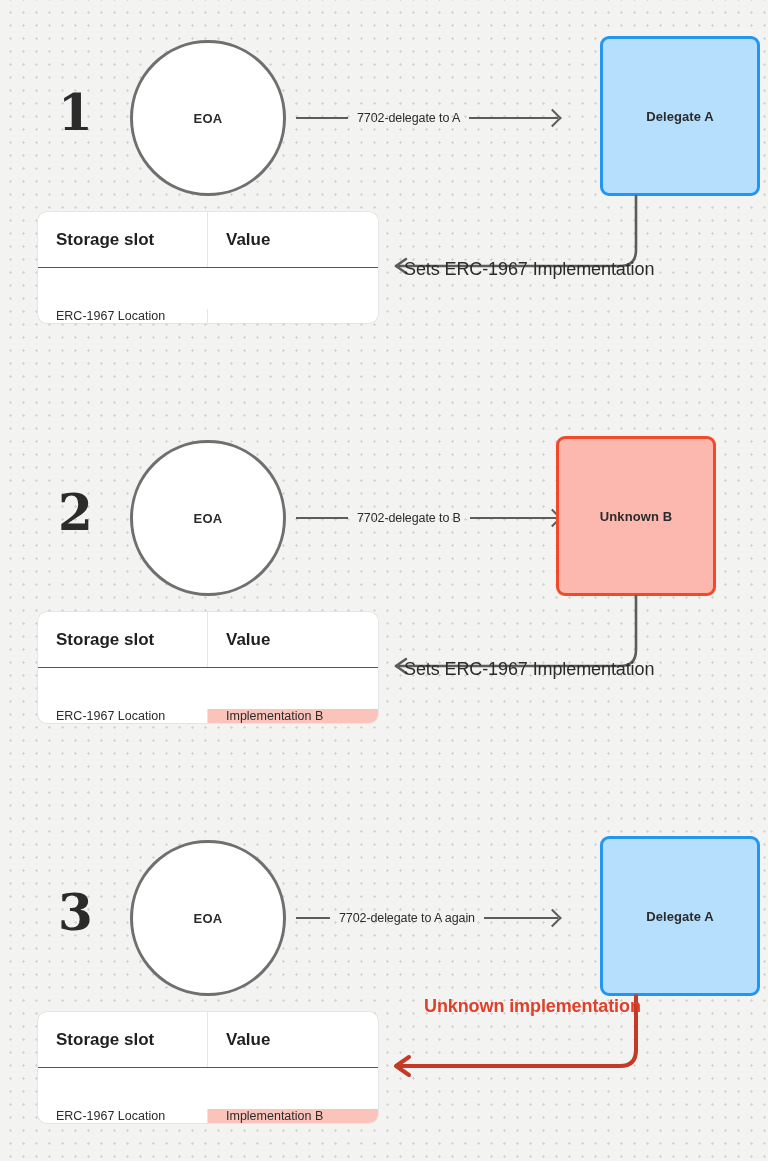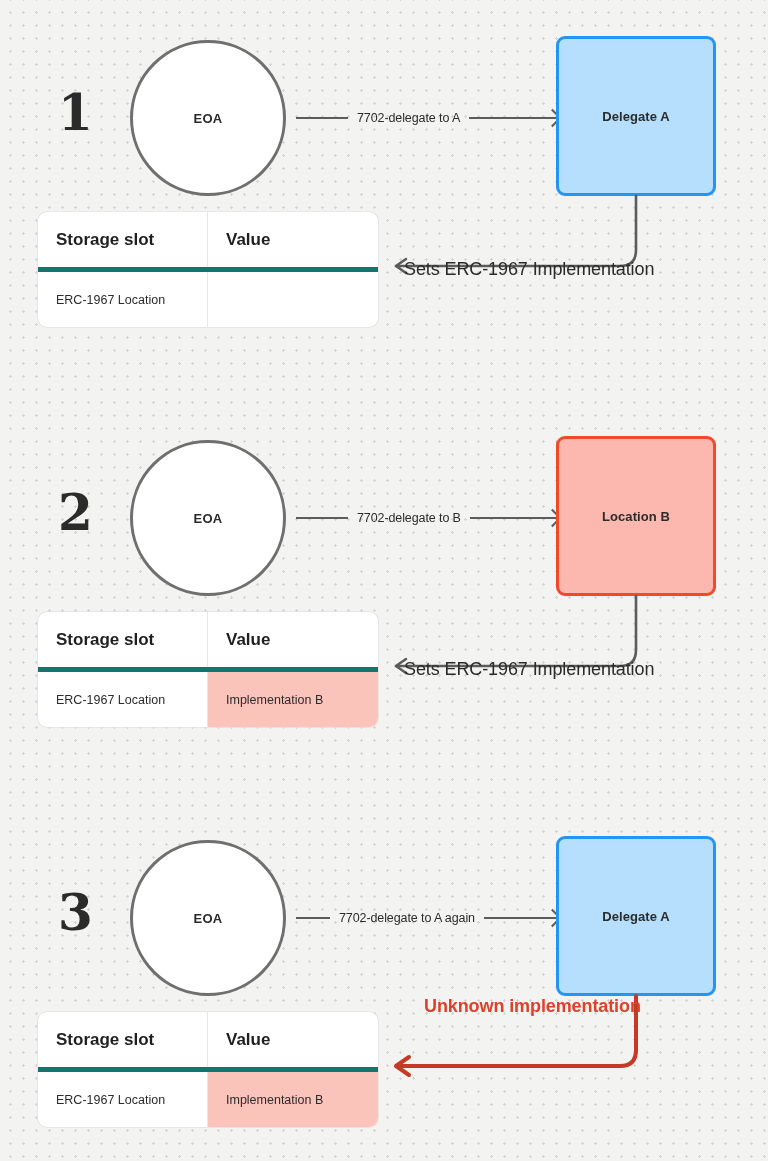--- a/index.html
+++ b/index.html
@@ -63,20 +63,21 @@
     height: 160px;
     border-radius: 9px;
     box-sizing: border-box;
     display: flex;
     align-items: center;
     justify-content: center;
   }
   .delegate-box.blue {
     background: #b6defd;
     border: 3px solid #2396f3;
+    margin-left: 44px;
   }
   .delegate-box.red {
     background: #fcb8ae;
     border: 3px solid #f2492a;
   }
   .delegate-label {
     font-size: 13px;
     font-weight: 700;
     color: #2b2b2b;
     letter-spacing: 0.1px;
@@ -133,21 +134,22 @@
   .st-row {
     display: flex;
     height: 55px;
   }
   .st-row.header .st-cell {
     font-weight: 700;
     font-size: 17px;
     color: #1f1f1f;
   }
   .st-row.body {
-    border-top: 5px solid #0f766e;
+    border-top: 1px solid #0f766e;
+    align-items: flex-end;
   }
   .st-cell {
     display: flex;
     align-items: center;
     padding-left: 18px;
     font-size: 12.5px;
     color: #2b2b2b;
     box-sizing: border-box;
   }
   .st-cell.col-slot {
@@ -225,21 +227,21 @@
     <span class="eoa-label">EOA</span>
   </div>
 
   <div class="h-arrow" style="left:296px; top:506px; width:262px;">
     <span class="seg-left" style="width:52px;"></span>
     <span class="h-label">7702-delegate to B</span>
     <span class="seg-right"></span>
   </div>
 
   <div class="delegate-box red" style="left:556px; top:436px;">
-    <span class="delegate-label">Location B</span>
+    <span class="delegate-label">Unknown B</span>
   </div>
 
   <svg class="elbow-svg" style="left:378px; top:592px; width:262px; height:82px;" viewBox="0 0 262 82">
     <path d="M 258 4 L 258 58 Q 258 74 242 74 L 18 74" fill="none" stroke="#5c5c5c" stroke-width="2.6" stroke-linecap="round"></path>
     <path d="M 18 74 L 28 67 M 18 74 L 28 81" fill="none" stroke="#5c5c5c" stroke-width="2.6" stroke-linecap="round" stroke-linejoin="round"></path>
   </svg>
 
   <div class="elbow-label" style="left:404px; top:659px;">Sets ERC-1967 Implementation</div>
 
   <div class="storage-table" style="left:38px; top:612px;">

